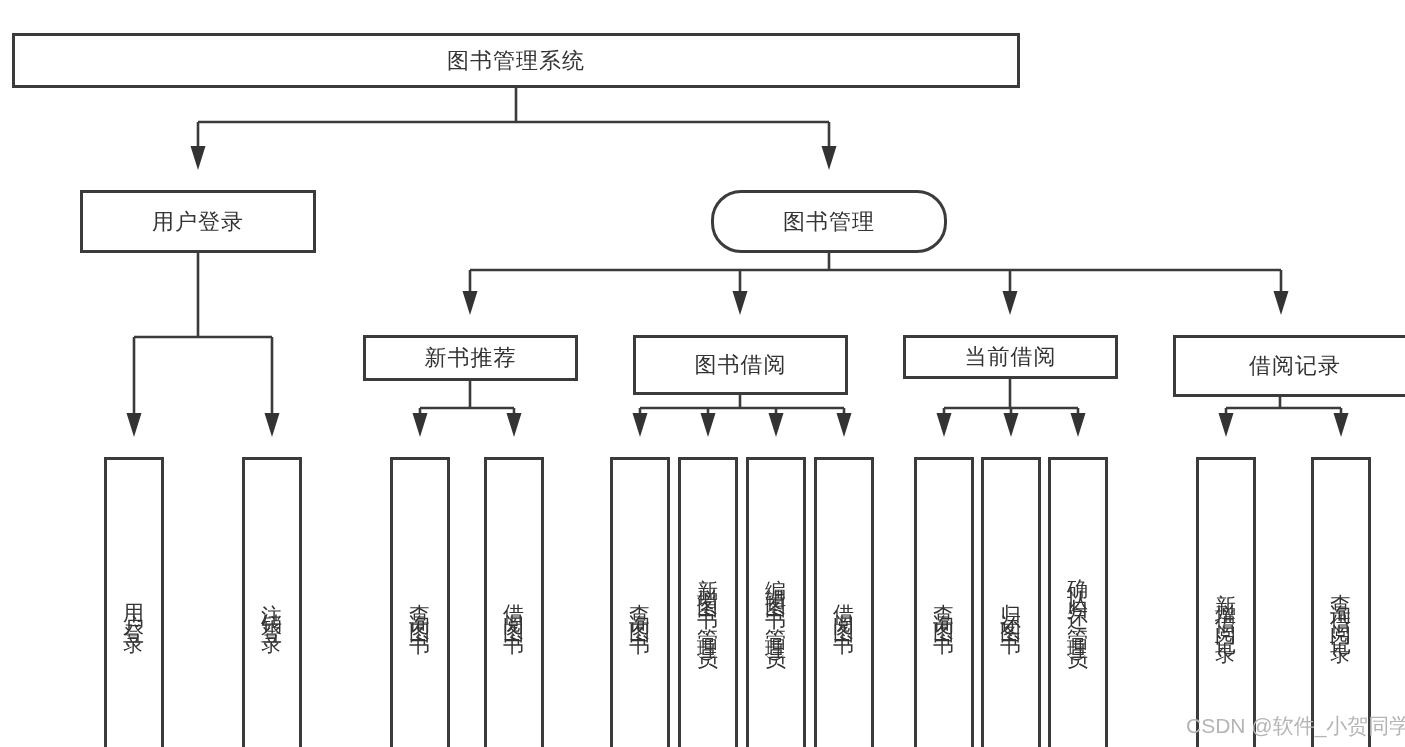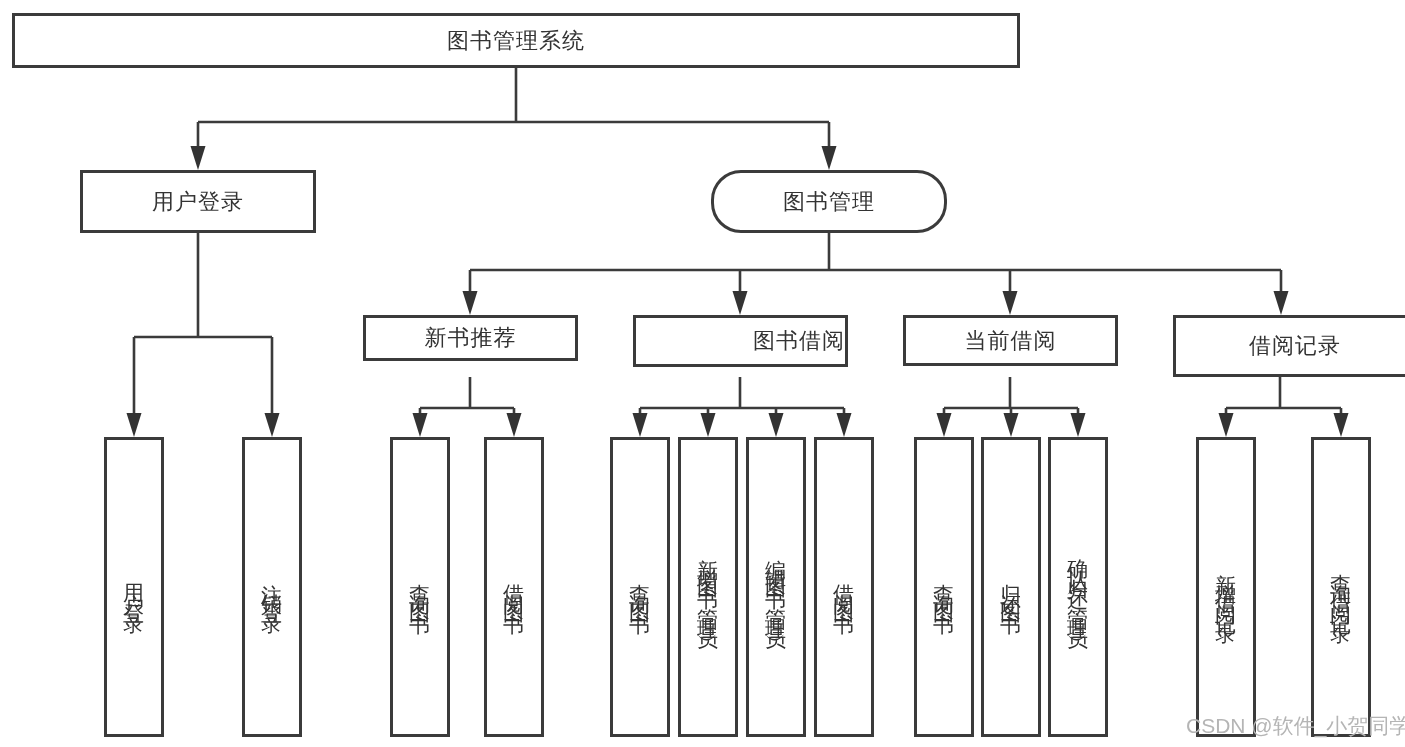--- a/index.html
+++ b/index.html
@@ -25,20 +25,21 @@
   .box {
     position: absolute;
     box-sizing: border-box;
     background: #ffffff;
     border: 3px solid #3b3b3b;
     display: flex;
     align-items: center;
     justify-content: center;
     z-index: 2;
     color: #333333;
+    margin-top: 20px;
   }
   .h-box .label {
     font-size: 22px;
     letter-spacing: 1px;
     white-space: nowrap;
   }
   .v-box {
     width: 60px;
     height: 300px;
     top: 437px;
@@ -58,22 +59,22 @@
     font-size: 21px;
     color: #b5b5b5;
     z-index: 5;
     white-space: nowrap;
   }
   
   #node-root        { left: 12px;   top: 13px;  width: 1008px; height: 55px; }
   #node-user-login  { left: 80px;   top: 170px; width: 236px;  height: 63px; }
   #node-book-mgmt   { left: 711px;  top: 170px; width: 236px;  height: 63px; border-radius: 30px; }
   #node-new-book    { left: 363px;  top: 315px; width: 215px;  height: 46px; }
-  #node-book-borrow { left: 633px;  top: 315px; width: 215px;  height: 52px; justify-content: flex-end; }
-  #node-cur-borrow  { left: 903px;  top: 315px; width: 215px;  height: 51px; }
+  #node-book-borrow { left: 633px;  top: 315px; width: 215px;  height: 60px; }
+  #node-cur-borrow  { left: 903px;  top: 315px; width: 215px;  height: 44px; }
   #node-borrow-rec  { left: 1173px; top: 315px; width: 244px;  height: 62px; }
   #leaf-user-login      { left: 104px;  }
   #leaf-logout          { left: 242px;  }
   #leaf-query-books-1   { left: 390px;  }
   #leaf-borrow-books-1  { left: 484px;  }
   #leaf-query-books-2   { left: 610px;  }
   #leaf-add-book        { left: 678px;  }
   #leaf-edit-book       { left: 746px;  }
   #leaf-borrow-books-2  { left: 814px;  }
   #leaf-query-books-3   { left: 914px;  }

